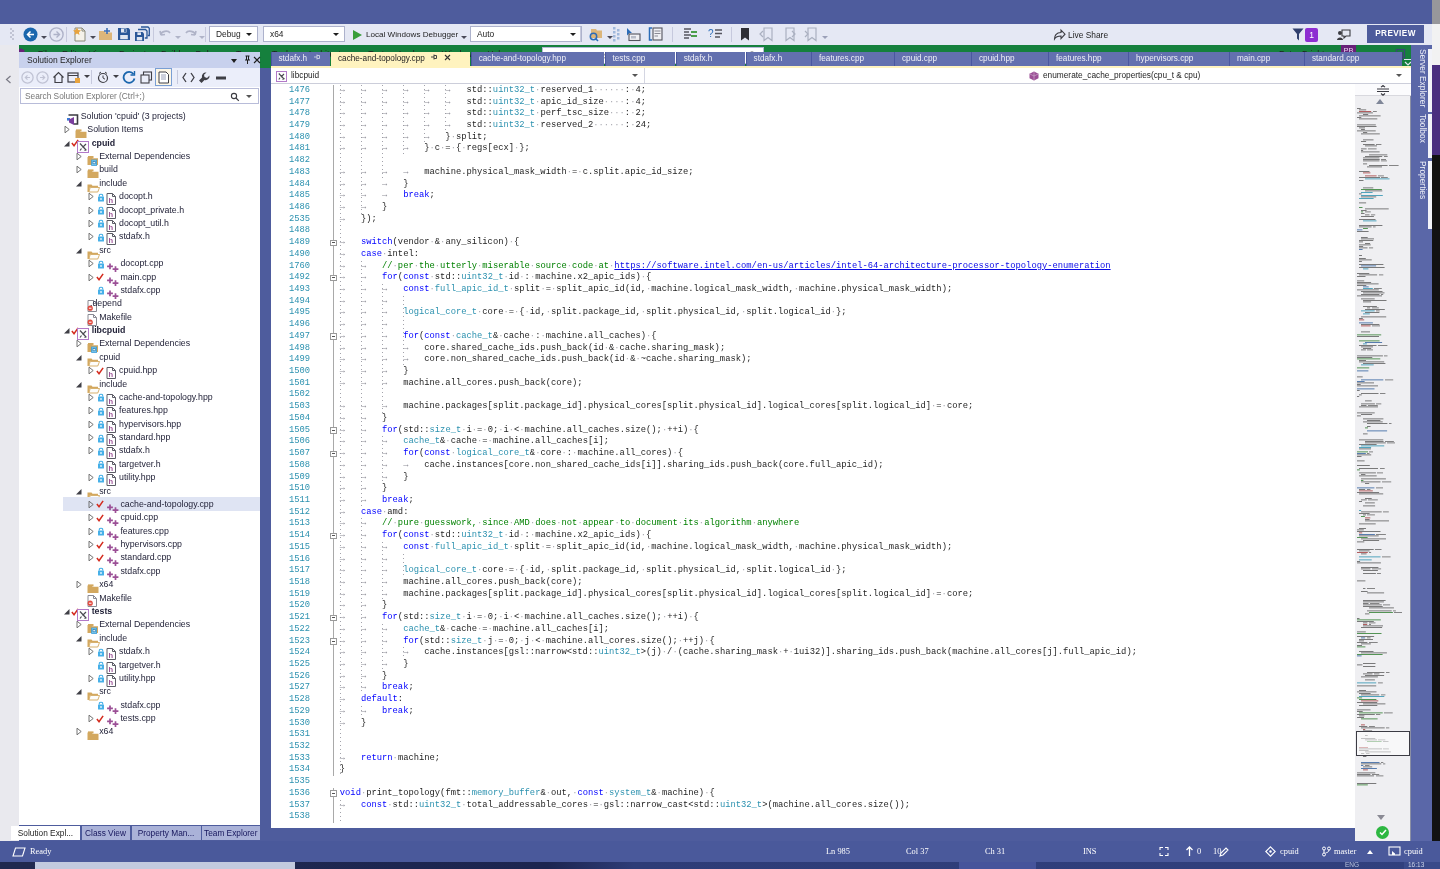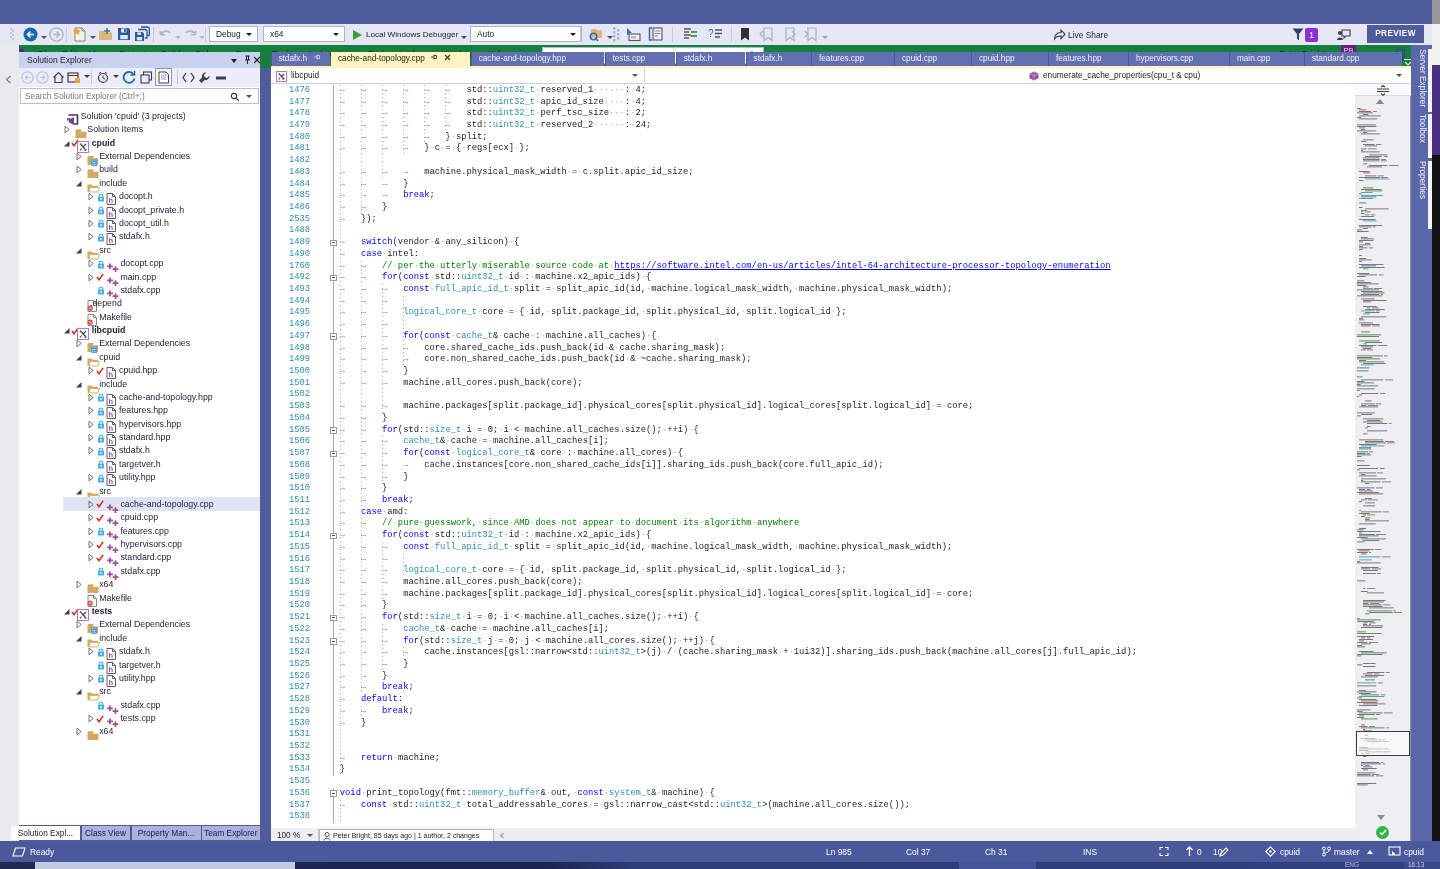--- a/index.html
+++ b/index.html
@@ -48,21 +48,21 @@
 .fb::after { content:""; position:absolute; left:1px; top:1.8px; width:2.5px; height:1px; background:#555; }
 
 #ebotbar { position:absolute; left:271px; top:828px; width:1084px; height:14px; background:#eeeef2; }
 
 #minimap { position:absolute; left:1355px; top:84px; width:56px; height:758px; background:#efeff2; border-right:1px solid #8b90a4; }
 
 .vtab { position:absolute; left:1411px; width:21px; color:#eef0f8; font-size:8.4px; }
 .vtab span { position:absolute; left:3px; top:0; transform-origin:0 0; transform:rotate(90deg) translateY(-14px); white-space:nowrap; }
 
 #status { position:absolute; left:0; top:841px; width:1440px; height:21px; background:#4a599b; color:#fff; font-size:8.4px; }
-.st { position:absolute; top:6px; }
+.st { position:absolute; top:6px;font-family:Liberation Serif, serif; }
 
 #taskbar { position:absolute; left:0; top:862px; width:1440px; height:7px; background:#1b2750; }
 </style></head>
 <body>
 <div id="root">
 
 <div id="title">
   <svg style="position:absolute;left:9px;top:4px" width="16" height="16" viewBox="0 0 100 100">
         <path fill-rule="evenodd" d="M71 2 L34 38 L14 22 L4 27 L4 73 L14 78 L34 62 L71 98 L96 87 V13 Z M13 63 V37 L26 50 Z M46 50 L71 27 V73 Z" fill="#68217a"></path>
       </svg>
@@ -1041,35 +1041,20 @@
       <div class="cl">1532</div>
       <div class="cl">1533</div>
       <div class="cl">1534</div>
       <div class="cl">1535</div>
       <div class="cl">1536</div>
       <div class="cl">1537</div>
       <div class="cl">1538</div>
     </div>
 <div id="codepane"><div class="cl"><span class="tb">→</span><span class="tb">→</span><span class="tb">→</span><span class="tb">→</span><span class="tb">→</span><span class="tb">→</span>std::<span class="t">uint32_t</span><i>·</i>reserved_1<i>·</i><i>·</i><i>·</i><i>·</i><i>·</i><i>·</i>:<i>·</i>4;</div><div class="cl"><span class="tb">→</span><span class="tb">→</span><span class="tb">→</span><span class="tb">→</span><span class="tb">→</span><span class="tb">→</span>std::<span class="t">uint32_t</span><i>·</i>apic_id_size<i>·</i><i>·</i><i>·</i><i>·</i>:<i>·</i>4;</div><div class="cl"><span class="tb">→</span><span class="tb">→</span><span class="tb">→</span><span class="tb">→</span><span class="tb">→</span><span class="tb">→</span>std::<span class="t">uint32_t</span><i>·</i>perf_tsc_size<i>·</i><i>·</i><i>·</i>:<i>·</i>2;</div><div class="cl"><span class="tb">→</span><span class="tb">→</span><span class="tb">→</span><span class="tb">→</span><span class="tb">→</span><span class="tb">→</span>std::<span class="t">uint32_t</span><i>·</i>reserved_2<i>·</i><i>·</i><i>·</i><i>·</i><i>·</i><i>·</i>:<i>·</i>24;</div><div class="cl"><span class="tb">→</span><span class="tb">→</span><span class="tb">→</span><span class="tb">→</span><span class="tb">→</span>}<i>·</i>split;</div><div class="cl"><span class="tb">→</span><span class="tb">→</span><span class="tb">→</span><span class="tb">→</span>}<i>·</i>c<i>·</i>=<i>·</i>{<i>·</i>regs[ecx]<i>·</i>};</div><div class="cl"></div><div class="cl"><span class="tb">→</span><span class="tb">→</span><span class="tb">→</span><span class="tb">→</span>machine.physical_mask_width<i>·</i>=<i>·</i>c.split.apic_id_size;</div><div class="cl"><span class="tb">→</span><span class="tb">→</span><span class="tb">→</span>}</div><div class="cl"><span class="tb">→</span><span class="tb">→</span><span class="tb">→</span><span class="k">break</span>;</div><div class="cl"><span class="tb">→</span><span class="tb">→</span>}</div><div class="cl"><span class="tb">→</span>});</div><div class="cl"></div><div class="cl"><span class="tb">→</span><span class="k">switch</span>(vendor<i>·</i>&amp;<i>·</i>any_silicon)<i>·</i>{</div><div class="cl"><span class="tb">→</span><span class="k">case</span><i>·</i>intel:</div><div class="cl"><span class="tb">→</span><span class="tb">→</span><span class="c">//<i>·</i>per<i>·</i>the<i>·</i>utterly<i>·</i>miserable<i>·</i>source<i>·</i>code<i>·</i>at<i>·</i></span><span class="u">https://software.intel.com/en-us/articles/intel-64-architecture-processor-topology-enumeration</span></div><div class="cl"><span class="tb">→</span><span class="tb">→</span><span class="k">for</span>(<span class="k">const</span><i>·</i>std::<span class="t">uint32_t</span><i>·</i>id<i>·</i>:<i>·</i>machine.x2_apic_ids)<i>·</i>{</div><div class="cl"><span class="tb">→</span><span class="tb">→</span><span class="tb">→</span><span class="k">const</span><i>·</i><span class="t">full_apic_id_t</span><i>·</i>split<i>·</i>=<i>·</i>split_apic_id(id,<i>·</i>machine.logical_mask_width,<i>·</i>machine.physical_mask_width);</div><div class="cl"><span class="tb">→</span><span class="tb">→</span><span class="tb">→</span></div><div class="cl"><span class="tb">→</span><span class="tb">→</span><span class="tb">→</span><span class="t">logical_core_t</span><i>·</i>core<i>·</i>=<i>·</i>{<i>·</i>id,<i>·</i>split.package_id,<i>·</i>split.physical_id,<i>·</i>split.logical_id<i>·</i>};</div><div class="cl"><span class="tb">→</span><span class="tb">→</span><span class="tb">→</span></div><div class="cl"><span class="tb">→</span><span class="tb">→</span><span class="tb">→</span><span class="k">for</span>(<span class="k">const</span><i>·</i><span class="t">cache_t</span>&amp;<i>·</i>cache<i>·</i>:<i>·</i>machine.all_caches)<i>·</i>{</div><div class="cl"><span class="tb">→</span><span class="tb">→</span><span class="tb">→</span><span class="tb">→</span>core.shared_cache_ids.push_back(id<i>·</i>&amp;<i>·</i>cache.sharing_mask);</div><div class="cl"><span class="tb">→</span><span class="tb">→</span><span class="tb">→</span><span class="tb">→</span>core.non_shared_cache_ids.push_back(id<i>·</i>&amp;<i>·</i>~cache.sharing_mask);</div><div class="cl"><span class="tb">→</span><span class="tb">→</span><span class="tb">→</span>}</div><div class="cl"><span class="tb">→</span><span class="tb">→</span><span class="tb">→</span>machine.all_cores.push_back(core);</div><div class="cl"></div><div class="cl"><span class="tb">→</span><span class="tb">→</span><span class="tb">→</span>machine.packages[split.package_id].physical_cores[split.physical_id].logical_cores[split.logical_id]<i>·</i>=<i>·</i>core;</div><div class="cl"><span class="tb">→</span><span class="tb">→</span>}</div><div class="cl"><span class="tb">→</span><span class="tb">→</span><span class="k">for</span>(std::<span class="t">size_t</span><i>·</i>i<i>·</i>=<i>·</i>0;<i>·</i>i<i>·</i>&lt;<i>·</i>machine.all_caches.size();<i>·</i>++i)<i>·</i>{</div><div class="cl"><span class="tb">→</span><span class="tb">→</span><span class="tb">→</span><span class="t">cache_t</span>&amp;<i>·</i>cache<i>·</i>=<i>·</i>machine.all_caches[i];</div><div class="cl"><span class="tb">→</span><span class="tb">→</span><span class="tb">→</span><span class="k">for</span>(<span class="k">const</span><i>·</i><span class="t">logical_core_t</span>&amp;<i>·</i>core<i>·</i>:<i>·</i>machine.all_cores)<i>·</i>{</div><div class="cl"><span class="tb">→</span><span class="tb">→</span><span class="tb">→</span><span class="tb">→</span>cache.instances[core.non_shared_cache_ids[i]].sharing_ids.push_back(core.full_apic_id);</div><div class="cl"><span class="tb">→</span><span class="tb">→</span><span class="tb">→</span>}</div><div class="cl"><span class="tb">→</span><span class="tb">→</span>}</div><div class="cl"><span class="tb">→</span><span class="tb">→</span><span class="k">break</span>;</div><div class="cl"><span class="tb">→</span><span class="k">case</span><i>·</i>amd:</div><div class="cl"><span class="tb">→</span><span class="tb">→</span><span class="c">//<i>·</i>pure<i>·</i>guesswork,<i>·</i>since<i>·</i>AMD<i>·</i>does<i>·</i>not<i>·</i>appear<i>·</i>to<i>·</i>document<i>·</i>its<i>·</i>algorithm<i>·</i>anywhere</span></div><div class="cl"><span class="tb">→</span><span class="tb">→</span><span class="k">for</span>(<span class="k">const</span><i>·</i>std::<span class="t">uint32_t</span><i>·</i>id<i>·</i>:<i>·</i>machine.x2_apic_ids)<i>·</i>{</div><div class="cl"><span class="tb">→</span><span class="tb">→</span><span class="tb">→</span><span class="k">const</span><i>·</i><span class="t">full_apic_id_t</span><i>·</i>split<i>·</i>=<i>·</i>split_apic_id(id,<i>·</i>machine.logical_mask_width,<i>·</i>machine.physical_mask_width);</div><div class="cl"><span class="tb">→</span><span class="tb">→</span><span class="tb">→</span></div><div class="cl"><span class="tb">→</span><span class="tb">→</span><span class="tb">→</span><span class="t">logical_core_t</span><i>·</i>core<i>·</i>=<i>·</i>{<i>·</i>id,<i>·</i>split.package_id,<i>·</i>split.physical_id,<i>·</i>split.logical_id<i>·</i>};</div><div class="cl"><span class="tb">→</span><span class="tb">→</span><span class="tb">→</span>machine.all_cores.push_back(core);</div><div class="cl"><span class="tb">→</span><span class="tb">→</span><span class="tb">→</span>machine.packages[split.package_id].physical_cores[split.physical_id].logical_cores[split.logical_id]<i>·</i>=<i>·</i>core;</div><div class="cl"><span class="tb">→</span><span class="tb">→</span>}</div><div class="cl"><span class="tb">→</span><span class="tb">→</span><span class="k">for</span>(std::<span class="t">size_t</span><i>·</i>i<i>·</i>=<i>·</i>0;<i>·</i>i<i>·</i>&lt;<i>·</i>machine.all_caches.size();<i>·</i>++i)<i>·</i>{</div><div class="cl"><span class="tb">→</span><span class="tb">→</span><span class="tb">→</span><span class="t">cache_t</span>&amp;<i>·</i>cache<i>·</i>=<i>·</i>machine.all_caches[i];</div><div class="cl"><span class="tb">→</span><span class="tb">→</span><span class="tb">→</span><span class="k">for</span>(std::<span class="t">size_t</span><i>·</i>j<i>·</i>=<i>·</i>0;<i>·</i>j<i>·</i>&lt;<i>·</i>machine.all_cores.size();<i>·</i>++j)<i>·</i>{</div><div class="cl"><span class="tb">→</span><span class="tb">→</span><span class="tb">→</span><span class="tb">→</span>cache.instances[gsl::narrow&lt;std::<span class="t">uint32_t</span>&gt;(j)<i>·</i>/<i>·</i>(cache.sharing_mask<i>·</i>+<i>·</i>1ui32)].sharing_ids.push_back(machine.all_cores[j].full_apic_id);</div><div class="cl"><span class="tb">→</span><span class="tb">→</span><span class="tb">→</span>}</div><div class="cl"><span class="tb">→</span><span class="tb">→</span>}</div><div class="cl"><span class="tb">→</span><span class="tb">→</span><span class="k">break</span>;</div><div class="cl"><span class="tb">→</span><span class="k">default</span>:</div><div class="cl"><span class="tb">→</span><span class="tb">→</span><span class="k">break</span>;</div><div class="cl"><span class="tb">→</span>}</div><div class="cl"></div><div class="cl"></div><div class="cl"><span class="tb">→</span><span class="k">return</span><i>·</i>machine;</div><div class="cl">}</div><div class="cl"></div><div class="cl"><span class="k">void</span><i>·</i>print_topology(fmt::<span class="t">memory_buffer</span>&amp;<i>·</i>out,<i>·</i><span class="k">const</span><i>·</i><span class="t">system_t</span>&amp;<i>·</i>machine)<i>·</i>{</div><div class="cl"><span class="tb">→</span><span class="k">const</span><i>·</i>std::<span class="t">uint32_t</span><i>·</i>total_addressable_cores<i>·</i>=<i>·</i>gsl::narrow_cast&lt;std::<span class="t">uint32_t</span>&gt;(machine.all_cores.size());</div><div class="cl"></div></div>
 
-<div id="ebotbar">
-  <span style="position:absolute;left:6px;top:3px;font-size:8.2px;color:#1e1e1e">100 %</span>
-  <div style="position:absolute;left:36px;top:6px;width:0;height:0;border-left:3px solid transparent;border-right:3px solid transparent;border-top:3.5px solid #555"></div>
-  <div style="position:absolute;left:47px;top:0;width:1px;height:14px;background:#c6c9d8"></div>
-  <div style="position:absolute;left:48px;top:0.5px;width:175px;height:13px;background:#fdfdfe;border:1px solid #b6b6c0">
-    <svg style="position:absolute;left:3px;top:2px" width="8" height="9" viewBox="0 0 8 9">
-          <circle cx="4" cy="2.5" r="2" fill="none" stroke="#555" stroke-width="1"></circle>
-          <path d="M1 8.5 C1 5.5 7 5.5 7 8.5" fill="none" stroke="#555" stroke-width="1"></path>
-        </svg>
-    <span style="position:absolute;left:13px;top:2.5px;font-size:7px;color:#1e1e1e;white-space:nowrap">Peter Bright, 85 days ago | 1 author, 2 changes</span>
-  </div>
-  <svg style="position:absolute;left:228px;top:4px" width="6" height="7" viewBox="0 0 6 7">
-        <path d="M4.5 1 L1.5 3.5 L4.5 6" fill="none" stroke="#9a9aa4" stroke-width="1.1"></path>
-      </svg>
-</div>
 
 <div id="minimap">
   <div style="position:absolute;left:0;top:0;width:56px;height:12px;background:#fbfbfd;border-bottom:1px solid #d8d8de"></div>
   <svg style="position:absolute;left:20px;top:1px" width="16" height="11" viewBox="0 0 16 11">
         <path d="M2 4 H14 M2 6.5 H14 M6 2.2 L8 0.5 L10 2.2 M6 8.5 L8 10.2 L10 8.5" stroke="#3a3a42" fill="none" stroke-width="1.1"></path>
       </svg>
   <div style="position:absolute;left:21px;top:15px;width:0;height:0;border-left:4.5px solid transparent;border-right:4.5px solid transparent;border-bottom:5px solid #7f8698"></div>
   <svg width="56" height="758" viewBox="0 0 56 758" style="position:absolute;left:0;top:22px">
         <rect x="2" y="2.0" width="3.7" height="0.8" fill="#5c5c5c"></rect>
         <rect x="4" y="3.5" width="7.2" height="0.8" fill="#5c5c5c"></rect>

